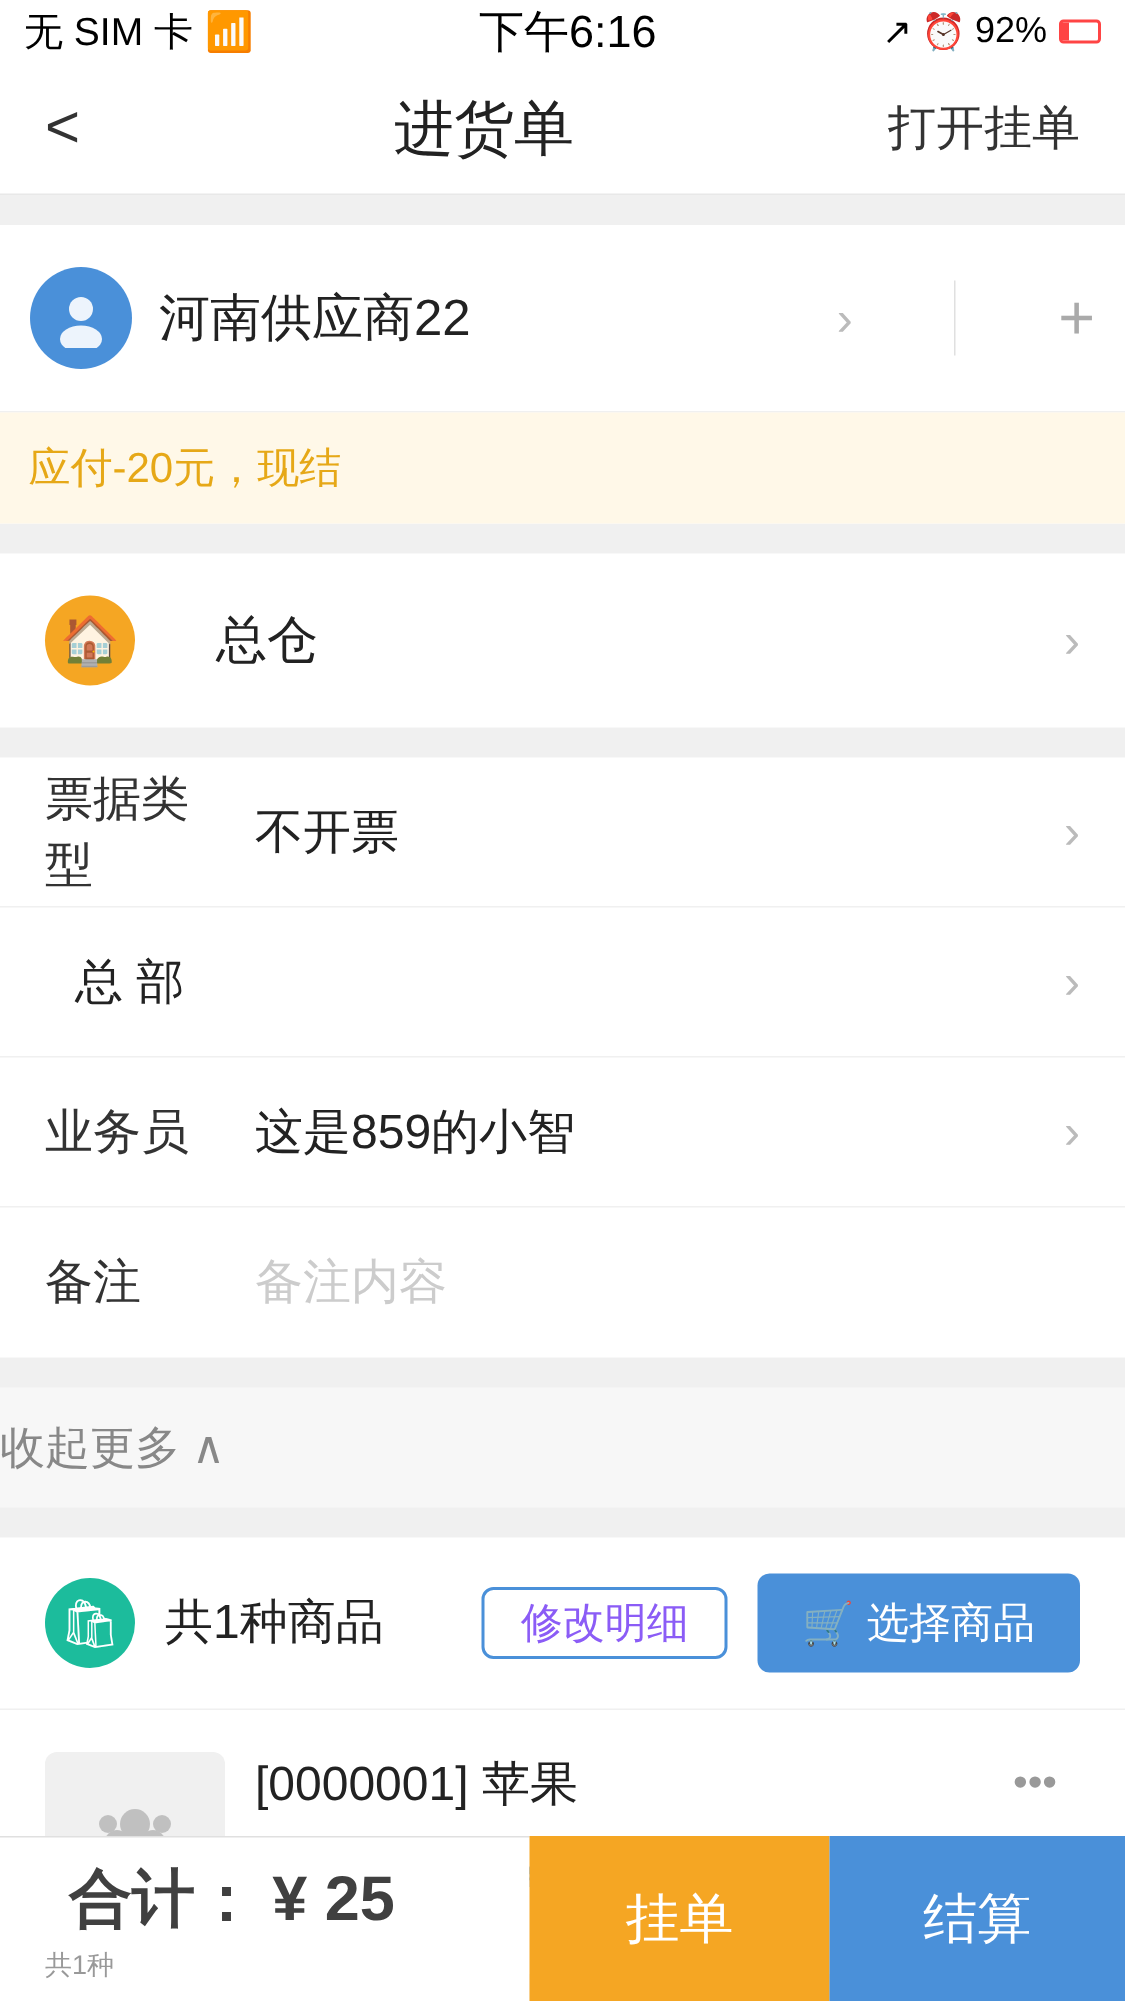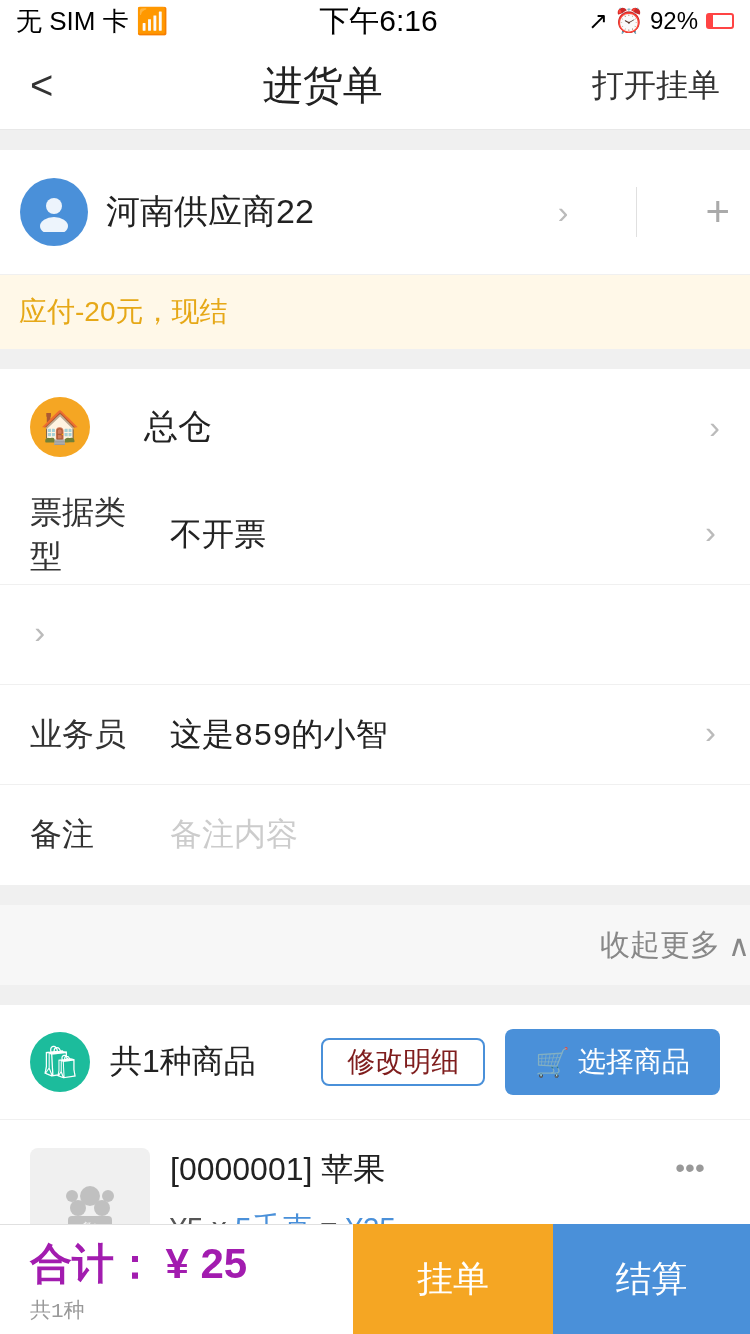--- a/index.html
+++ b/index.html
@@ -132,21 +132,21 @@
     .warehouse-name {
       flex: 1;
       font-size: 34px;
       color: #222;
       margin-left: 36px;
     }
 
     
     .form-section {
       background: #fff;
-      font-family: Liberation Mono, monospace;
+      margin-top: 20px;
     }
     .form-row {
       display: flex;
       align-items: center;
       padding: 0 30px;
       height: 100px;
       border-bottom: 1px solid #f0f0f0;
     }
     .form-row:last-child {
       border-bottom: none;
@@ -165,21 +165,21 @@
     }
     .form-value.placeholder {
       color: #ccc;
     }
 
     
     .collapse-bar {
       background: #f7f7f7;
       display: flex;
       align-items: center;
-      justify-content: flex-end;
+      justify-content: flex-start;
       height: 80px;
       margin-top: 20px;
       font-size: 30px;
       color: #888;
       gap: 8px;
     }
 
     
     .products-section {
       background: #fff;
@@ -201,21 +201,21 @@
       align-items: center;
       justify-content: center;
     }
     .product-count-text {
       flex: 1;
       font-size: 32px;
       color: #222;
     }
     .btn-outline {
       border: 2px solid #4a90d9;
-      color: #7f1d1d;
+      color: #8b5cf6;
       background: #fff;
       border-radius: 8px;
       padding: 3px 24px;
       font-size: 28px;
       cursor: pointer;
     }
     .btn-solid {
       background: #4a90d9;
       color: #fff;
       border: none;
@@ -284,31 +284,31 @@
       flex: 1;
       background: #fff;
       display: flex;
       flex-direction: column;
       justify-content: center;
       padding: 0 30px;
       border-top: 1px solid #e0e0e0;
     }
     .total-main {
       font-size: 34px;
-      color: #a21caf;
+      color: #404040;
+      margin-left: 16px;
     }
     .total-main span {
       font-size: 42px;
       font-weight: bold;
     }
     .total-sub {
-      font-size: 21px;
+      font-size: 18px;
       color: #999;
       margin-top: 4px;
-      font-family: Liberation Mono, monospace;
     }
     .btn-suspend {
       width: 200px;
       background: #f5a623;
       color: #fff;
       font-size: 36px;
       display: flex;
       align-items: center;
       justify-content: center;
       cursor: pointer;
@@ -383,20 +383,21 @@
   <span class="chevron-icon">›</span>
 </div>
 
 <div class="form-section">
   <div class="form-row">
     <span class="form-label">票据类型</span>
     <span class="form-value">不开票</span>
     <span class="chevron-icon">›</span>
   </div>
   <div class="form-row">
+    <span class="form-value">总 部</span>
     <span class="chevron-icon">›</span>
   </div>
   <div class="form-row">
     <span class="form-label">业务员</span>
     <span class="form-value">这是859的小智</span>
     <span class="chevron-icon">›</span>
   </div>
   <div class="form-row">
     <span class="form-label">备注</span>
     <span class="form-value placeholder">备注内容</span>

